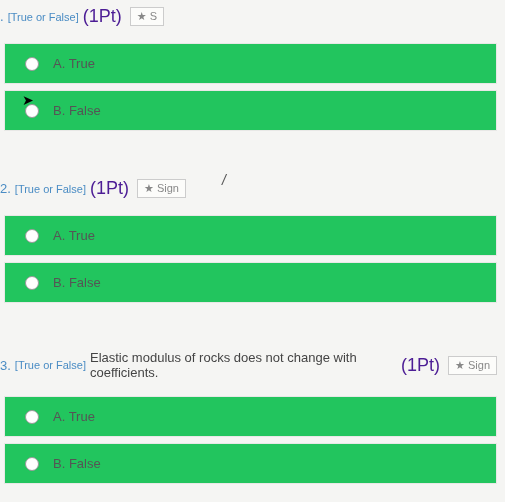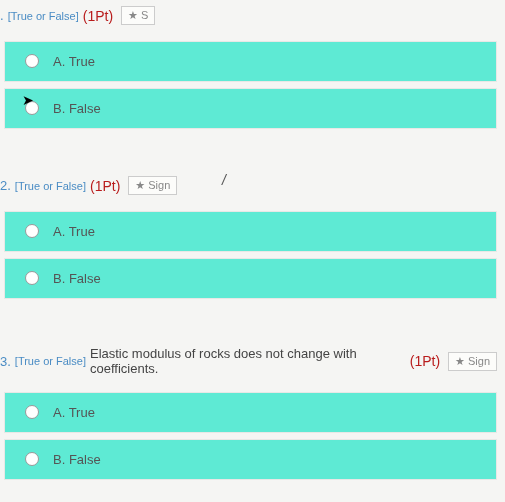--- a/index.html
+++ b/index.html
@@ -33,42 +33,42 @@
     .q-tag {
       color: #4a8cc4;
       font-size: 11px;
     }
     .q-text {
       color: #444;
       font-size: 13px;
       flex: 1;
     }
     .q-points {
-      color: #b91c1c;
-      font-size: 14px;
+      color: #4c1d95;
+      font-size: 18px;
     }
     .sign-button {
       border: 1px solid #ccc;
       background: #fcfcfa;
       color: #888;
       font-size: 11px;
       padding: 2px 6px;
       display: inline-flex;
       align-items: center;
       gap: 3px;
       cursor: pointer;
       margin-left: 4px;
     }
     .option-row {
       display: flex;
-      align-items: flex-start;
+      align-items: flex-end;
       padding: 12px 10px 12px 20px;
       border: 1px solid #e8e8e6;
       margin: 6px 8px 6px 4px;
-      background: #5eead4;
+      background: #22c55e;
       cursor: pointer;
     }
     .radio {
       width: 14px;
       height: 14px;
       border: 1.5px solid #999;
       border-radius: 50%;
       margin-right: 14px;
       flex-shrink: 0;
       background: #fff;

